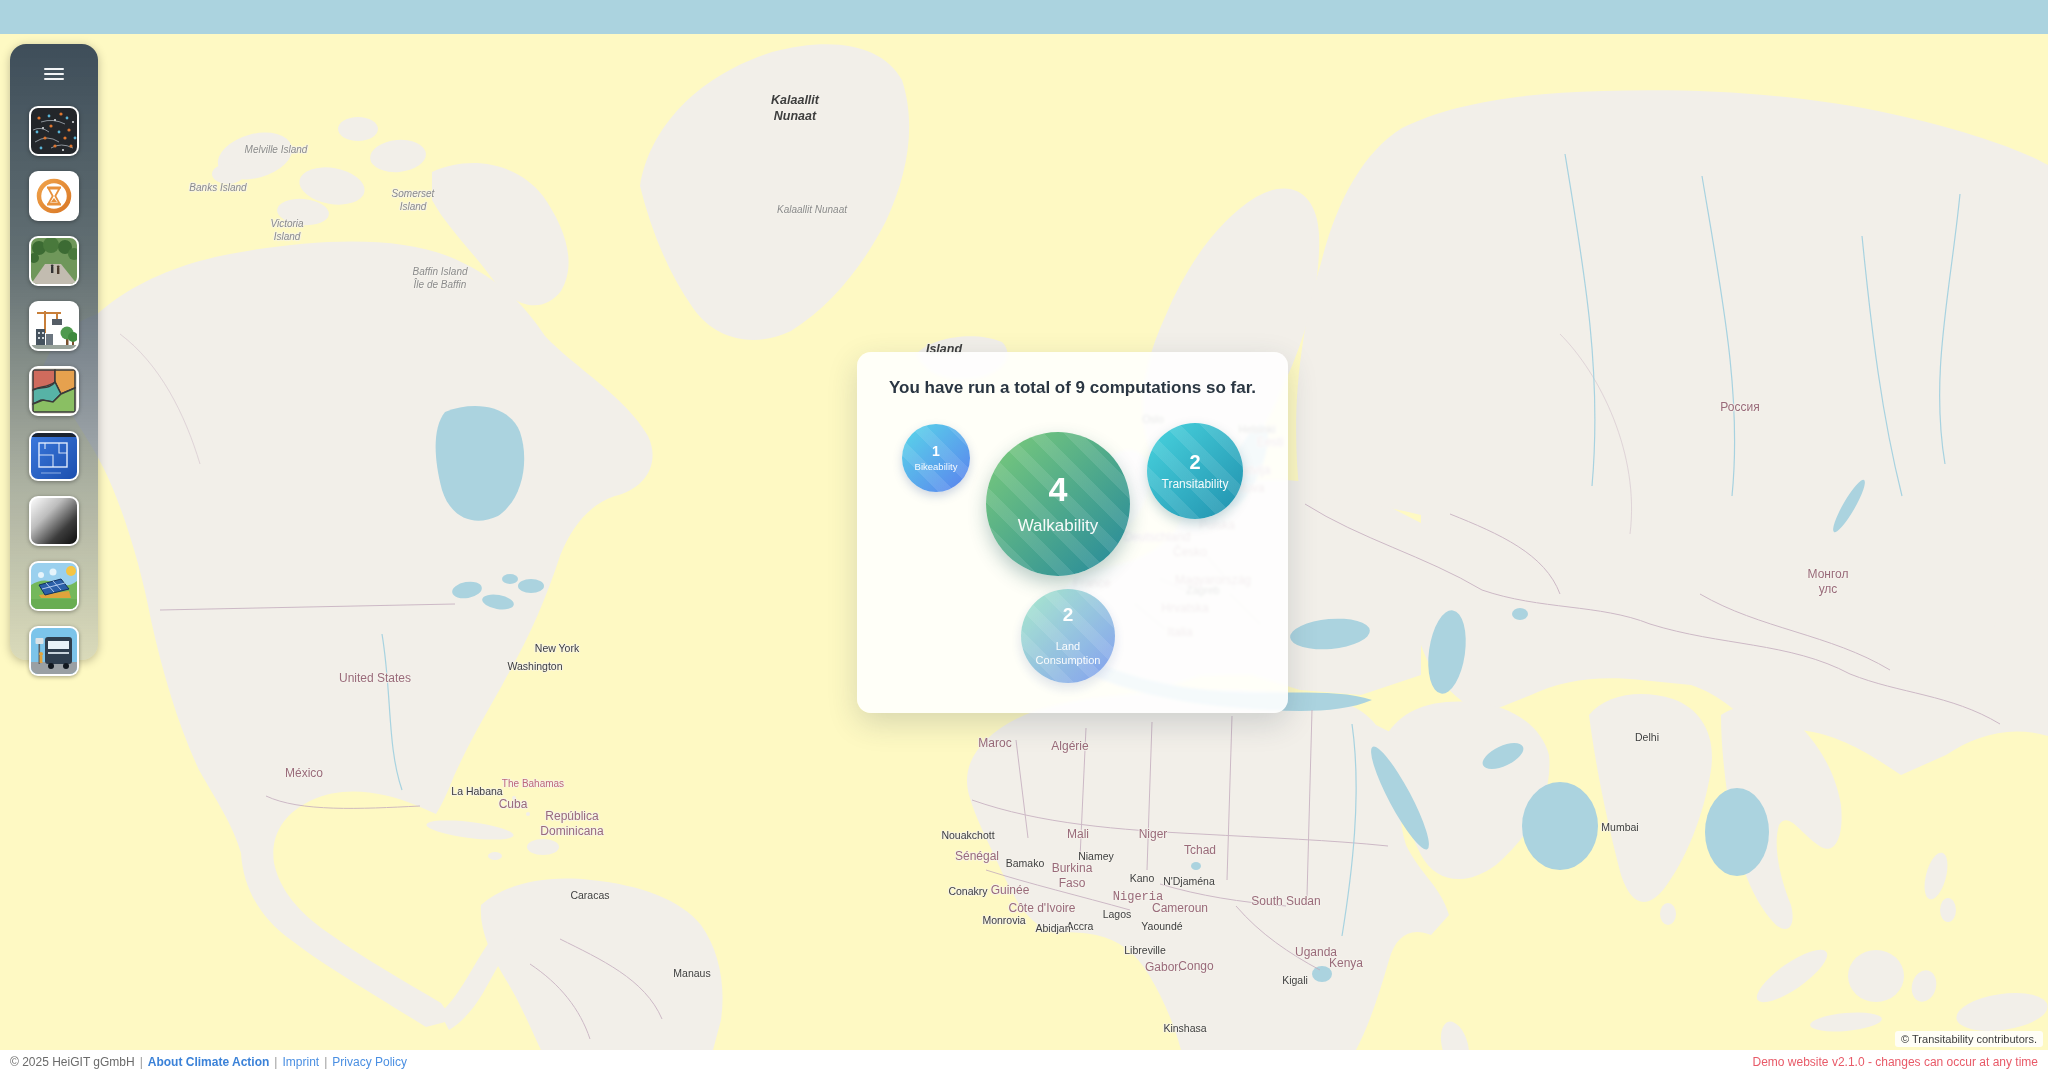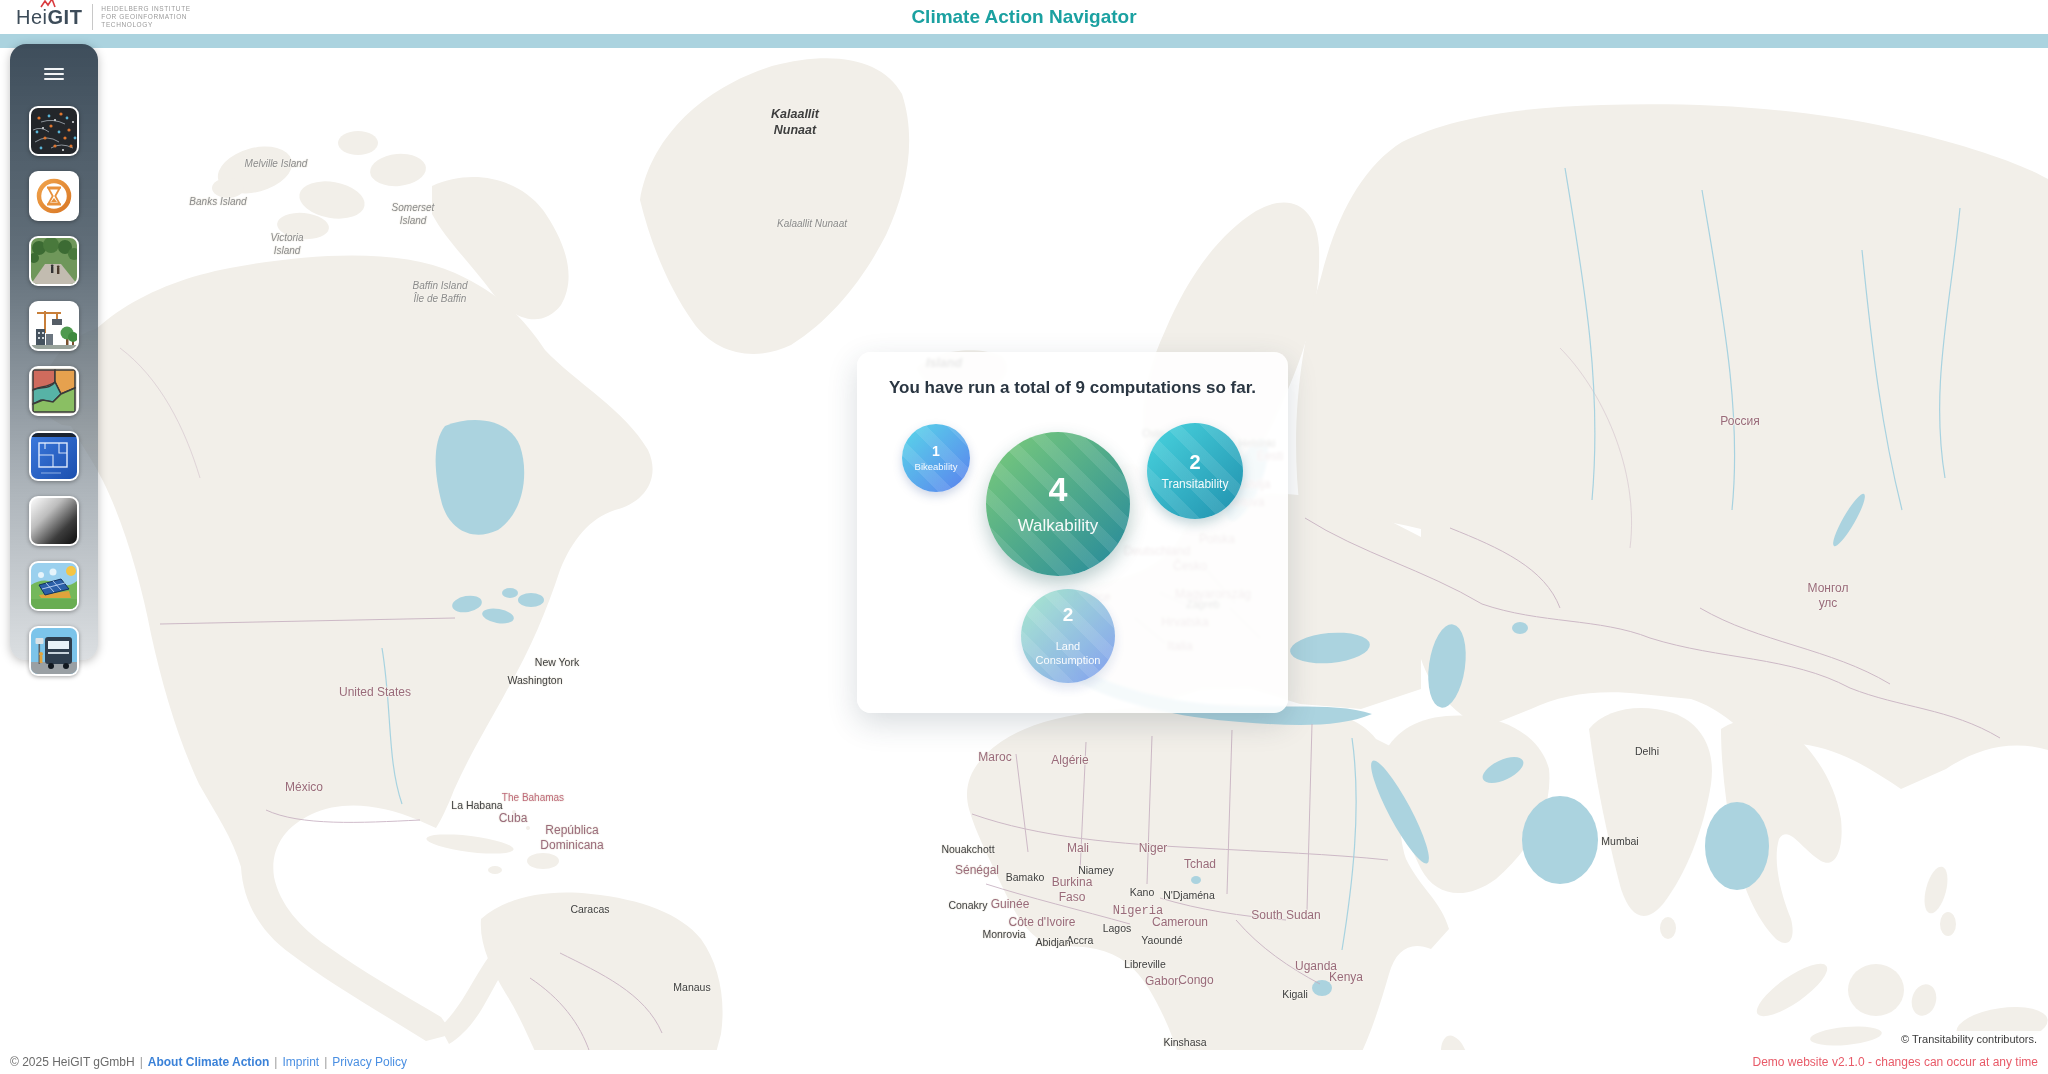--- a/index.html
+++ b/index.html
@@ -13,21 +13,21 @@
   .logo-word .hei{font-weight:400;}
   .logo-word .git{font-weight:700;}
   .logo-mark{position:absolute;left:24px;top:-7px;}
   .logo-div{width:1px;height:26px;background:#c8c8c8;margin:0 8px 0 10px;}
   .logo-tagline{display:flex;flex-direction:column;justify-content:center;font-size:6.5px;
                 line-height:8px;letter-spacing:.6px;color:#9a9a9a;}
   .app-title{position:absolute;left:0;right:0;top:6px;text-align:center;
              font-size:19px;font-weight:700;color:#1ba1a1;}
 
   
-  .map{position:absolute;top:48px;left:0;width:2048px;height:1016px;background:#ffffff;}
+  .map{position:absolute;top:34px;left:0;width:2048px;height:1016px;background:#fef9c3;}
   .map svg{position:absolute;inset:0;}
   .map-labels{position:absolute;inset:0;}
   .map-label{position:absolute;transform:translate(-50%,-50%);white-space:pre;text-align:center;
              pointer-events:none;line-height:1.25;
              text-shadow:-1px 0 1px #f4f2ec,1px 0 1px #f4f2ec,0 -1px 1px #f4f2ec,0 1px 1px #f4f2ec;}
   .map-label.country{color:#9a6b7a;font-size:12px;}
   .map-label.city{color:#404040;font-size:10.5px;}
   .map-label.region{color:#8b8b8b;font-size:10px;font-style:italic;}
   .map-label.dark{color:#3e3e3e;font-size:12.5px;font-style:italic;font-weight:700;}
   .map-label.pink{color:#bf6878;font-size:10px;}
@@ -267,34 +267,20 @@
         <span class="map-label city" style="left: 968px; top: 858px;">Conakry</span>
         <span class="map-label city" style="left: 1162px; top: 893px;">Yaoundé</span>
         <span class="map-label city" style="left: 1145px; top: 917px;">Libreville</span>
         <span class="map-label city" style="left: 1185px; top: 995px;">Kinshasa</span>
         <span class="map-label city" style="left: 1295px; top: 947px;">Kigali</span>
         <span class="map-label city" style="left: 1647px; top: 704px;">Delhi</span>
         <span class="map-label city" style="left: 1620px; top: 794px;">Mumbai</span>
       </div>
   </div>
 
-  <div class="header">
-    <div class="logo">
-      <span class="logo-word"><span class="hei">Hei</span><span class="git">GIT</span><svg class="logo-mark" width="16" height="9" viewBox="0 0 16 9">
-            <polyline points="1,8 5,2 8,6 12,0 15,8" fill="none" stroke="#d93b3f" stroke-width="1.6"></polyline>
-          </svg></span>
-      <span class="logo-div"></span>
-      <span class="logo-tagline">
-        <span>HEIDELBERG INSTITUTE</span>
-        <span>FOR GEOINFORMATION</span>
-        <span>TECHNOLOGY</span>
-      </span>
-    </div>
-    <div class="app-title">Climate Action Navigator</div>
-  </div>
 
   <div class="sidebar">
     <div class="burger">
         <i></i>
         <i></i>
         <i></i>
       </div>
     <div class="side-items">
         <div class="side-tile">
           <svg viewBox="0 0 46 46">

